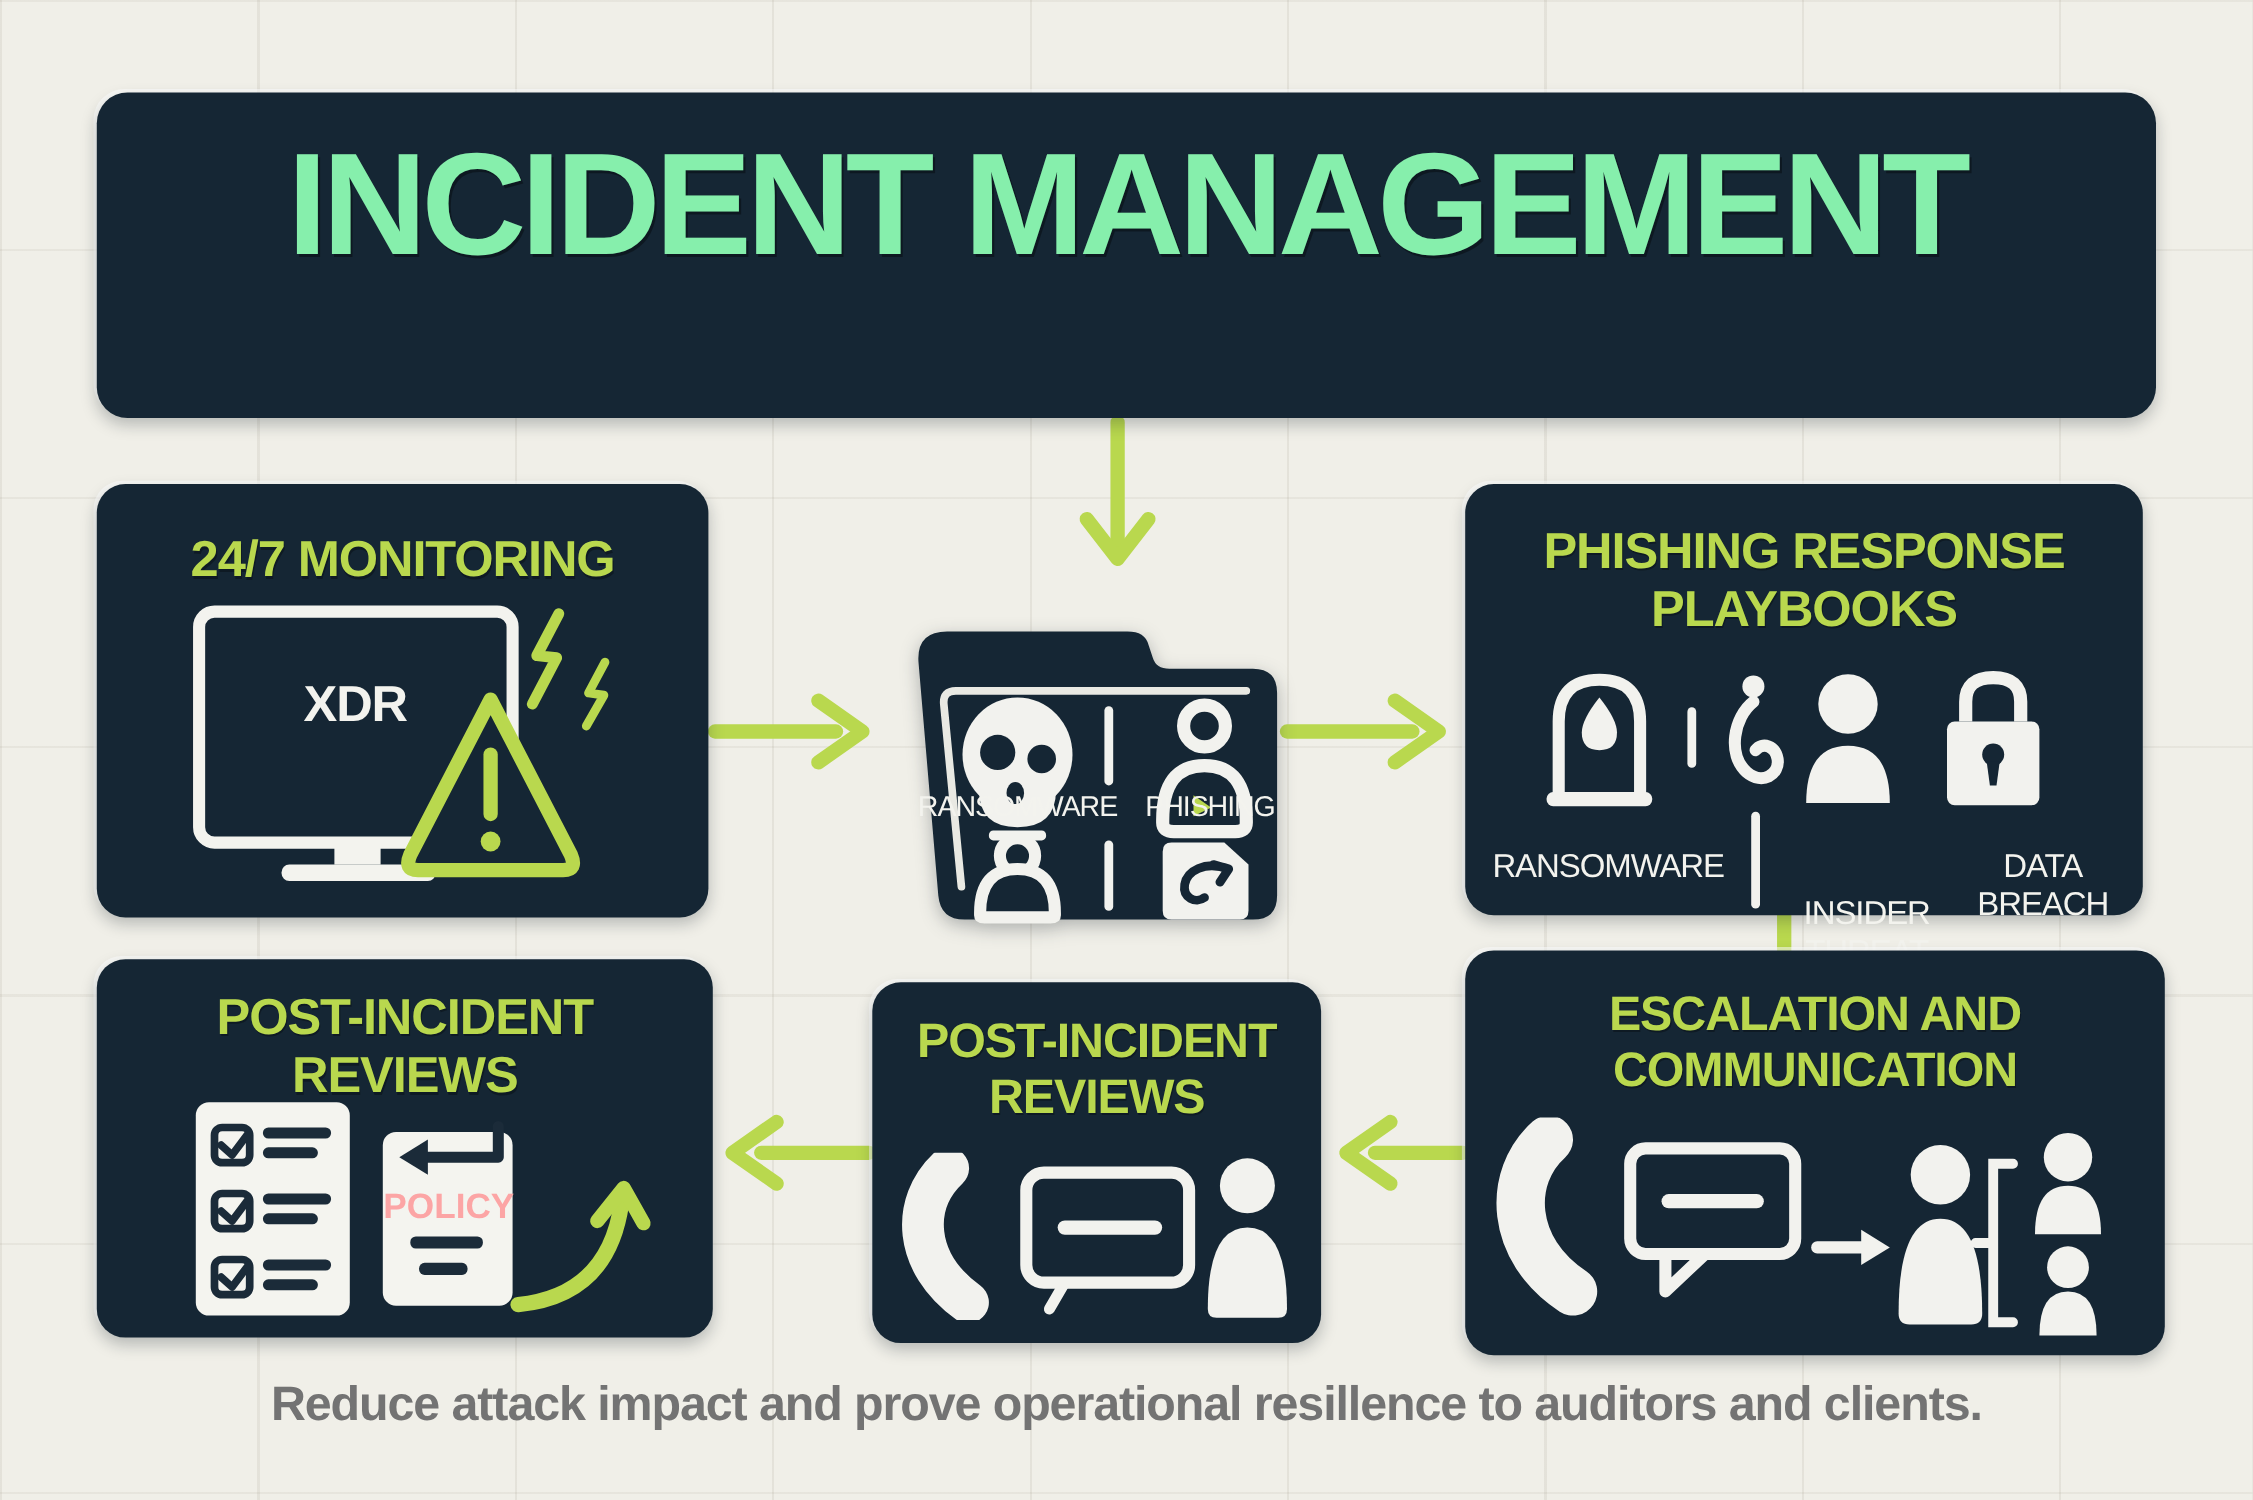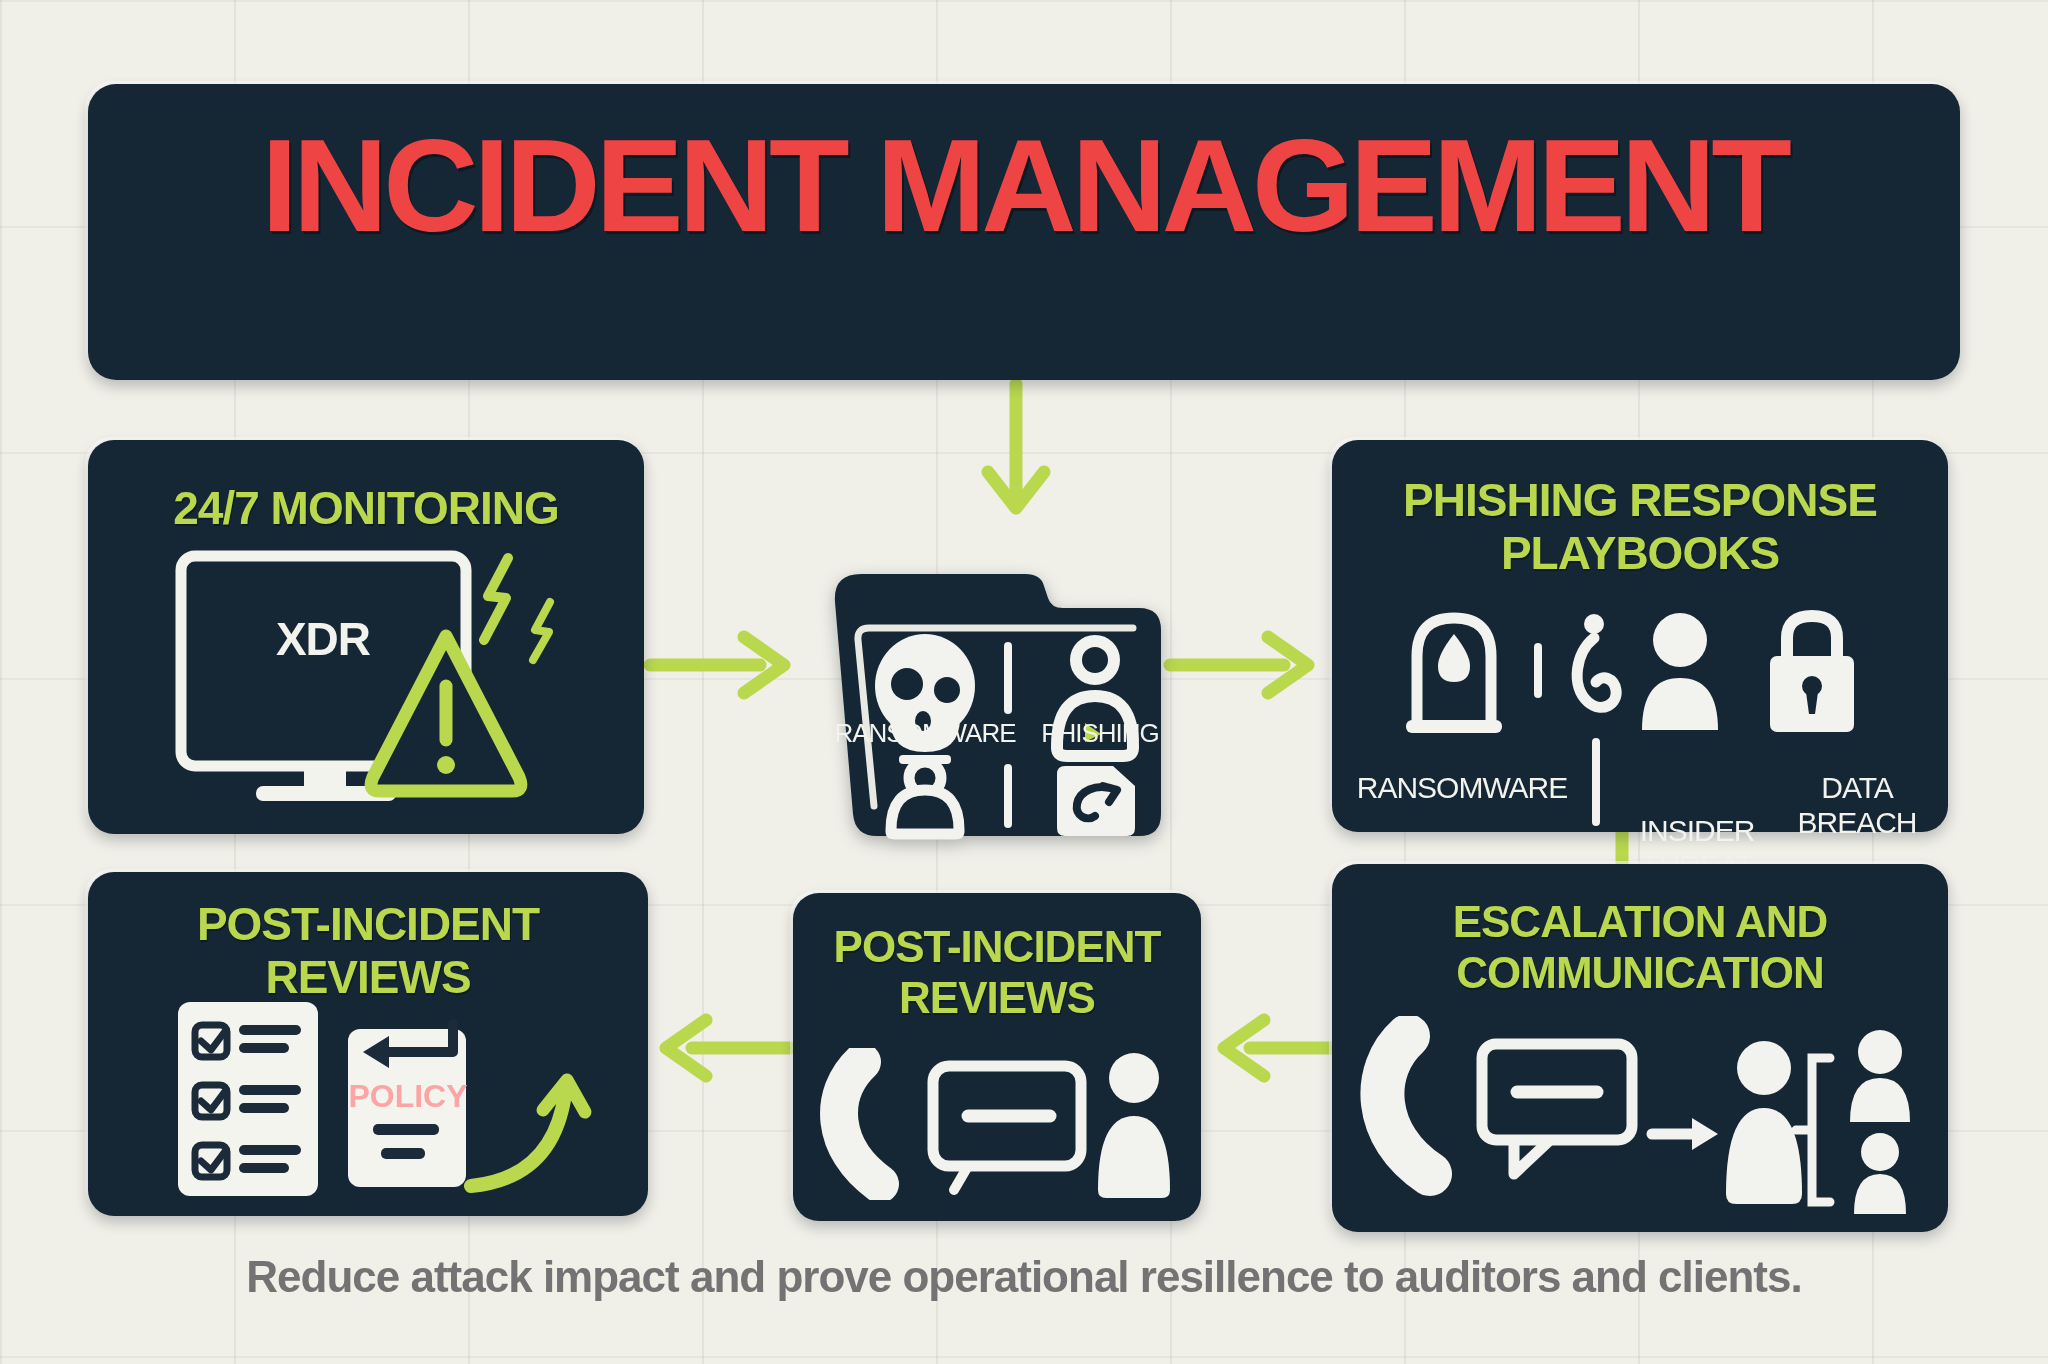--- a/index.html
+++ b/index.html
@@ -13,21 +13,21 @@
     background-image:
       repeating-linear-gradient(to right, rgba(120,110,90,0.10) 0 2px, transparent 2px 234px),
       repeating-linear-gradient(to bottom, rgba(120,110,90,0.08) 0 2px, transparent 2px 226px);
   }
   .panel{
     position:absolute;background:#152634;border-radius:28px;
     box-shadow:0 6px 14px rgba(20,30,40,0.25), -3px -3px 0 rgba(255,255,255,0.55);
   }
   .hdr-title{
     position:absolute;left:0;right:0;top:26px;text-align:center;
-    font-size:132px;font-weight:800;letter-spacing:-5px;color:#ef4444;
+    font-size:132px;font-weight:800;letter-spacing:-5px;color:#86efac;
     text-shadow:2px 3px 0 rgba(0,0,0,0.35);white-space:nowrap;
   }
   .hdr-sub{
     position:absolute;left:0;right:0;top:188px;text-align:center;
     font-size:46px;font-weight:600;color:#f3f3ee;letter-spacing:-1px;
     text-shadow:1px 2px 0 rgba(0,0,0,0.35);white-space:nowrap;
   }
   .card-title{
     position:absolute;left:0;right:0;text-align:center;
     font-weight:800;color:#b9d84e;letter-spacing:-1px;line-height:1.16;
@@ -169,21 +169,21 @@
         <circle cx="450" cy="78" r="10" fill="#152634"></circle>
         <polygon points="444,84 456,84 453,106 447,106" fill="#152634"></polygon>
       </g>
     </svg>
     <div class="vbar" style="left:260px;top:298px;width:8px;height:88px;"></div>
     <div class="wlabel" style="left:20px;top:330px;width:220px;font-size:30px;">RANSOMWARE</div>
     <div class="wlabel" style="left:290px;top:330px;width:150px;font-size:30px;margin-top:43px;">INSIDER THREAT</div>
     <div class="wlabel" style="left:455px;top:330px;width:140px;font-size:30px;">DATA BREACH</div>
   </div>
 
-  <div class="panel" style="left:1332px;top:864px;width:616px;height:368px;border-radius:26px;">
+  <div class="panel" style="left:1332px;top:864px;width:616px;height:368px;border-radius:26px;padding-left:20px;">
     <div class="card-title" style="top:32px;font-size:44px;">
       <div>ESCALATION AND</div>
       <div>COMMUNICATION</div>
     </div>
     <svg style="left:20px;top:152px;" width="576" height="200" viewBox="0 0 576 200">
       <g>
         <path d="M56,20 C18,54 20,120 78,158" stroke="#f2f2ee" stroke-width="44" fill="none" stroke-linecap="round"></path>
       </g>
       <g>
         <rect x="130" y="28" width="150" height="96" rx="14" stroke="#f2f2ee" stroke-width="11" fill="none"></rect>

